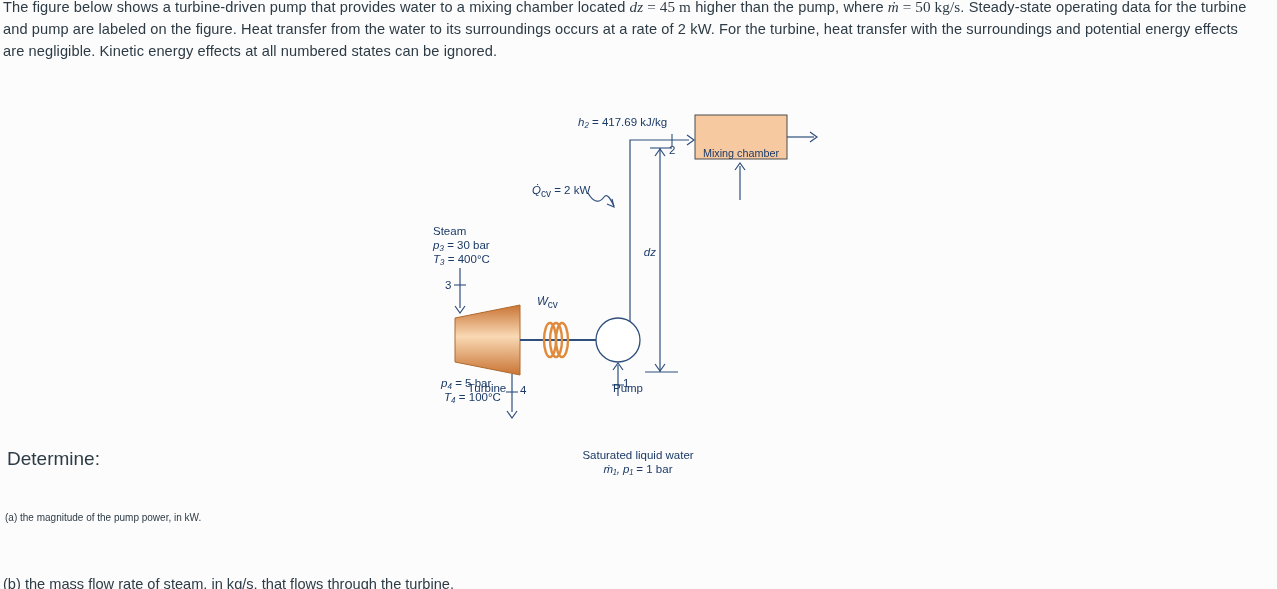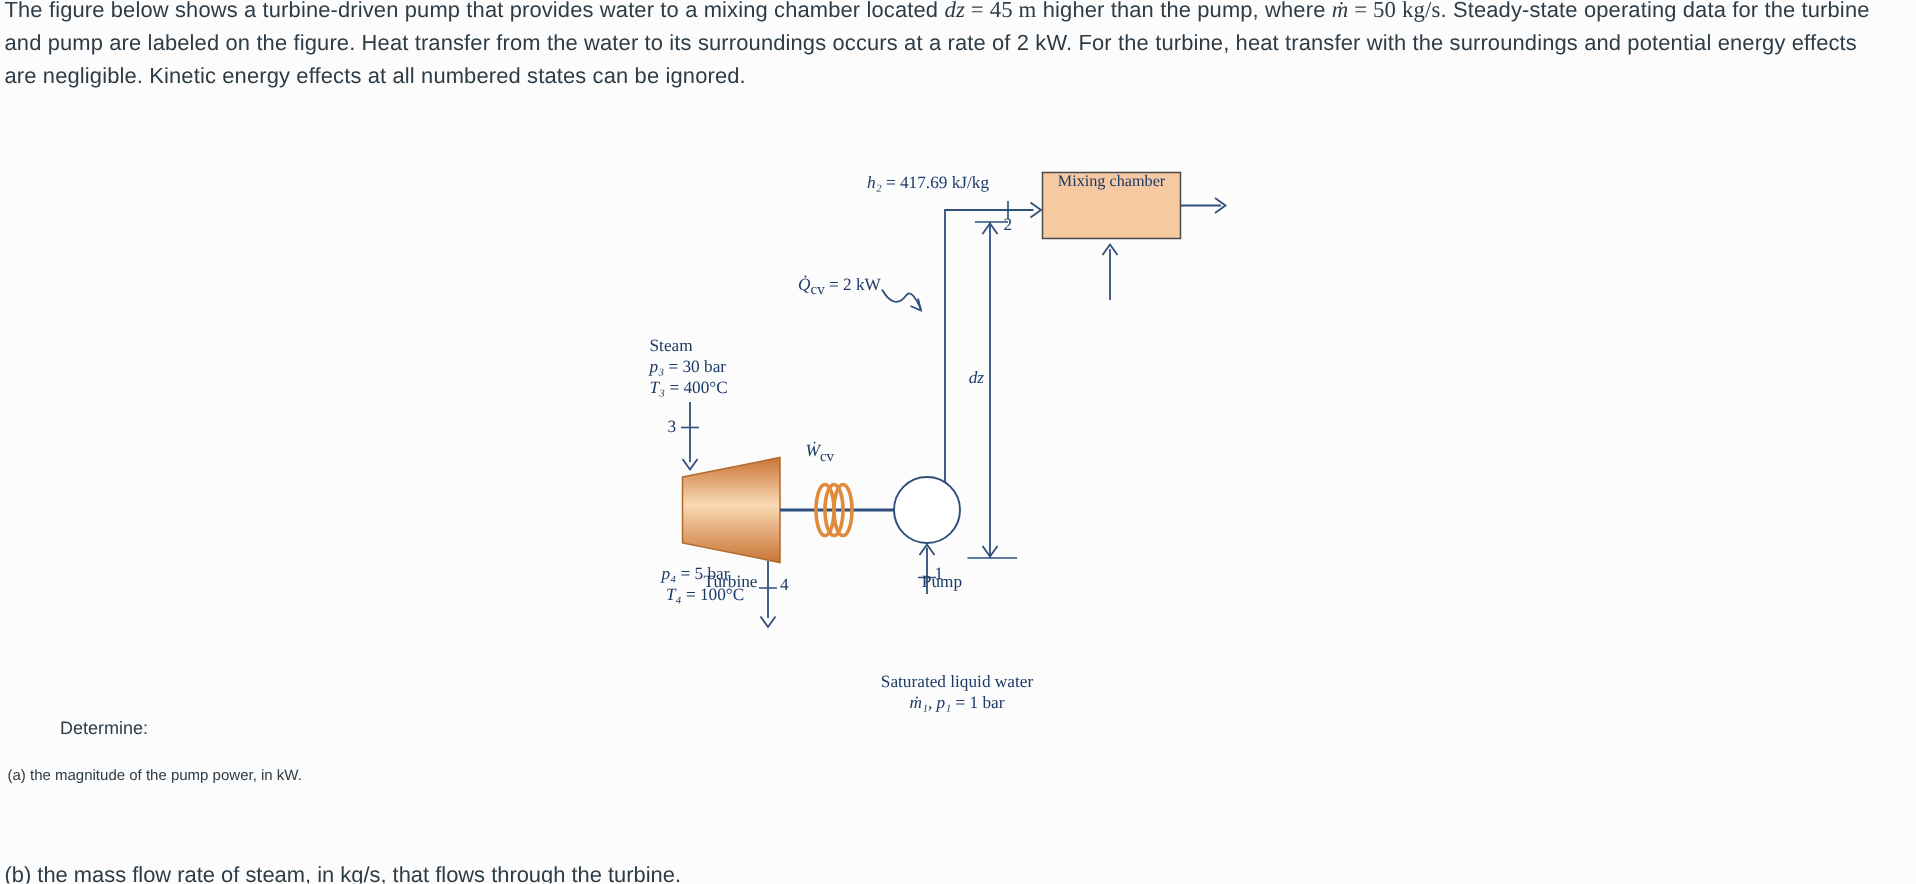--- a/index.html
+++ b/index.html
@@ -3,32 +3,32 @@
 <meta charset="utf-8">
 <style>
   * { margin:0; padding:0; box-sizing:border-box; }
   html,body { width:1277px; height:589px; overflow:hidden; background:#fcfcfd; }
   body { font-family:"Liberation Sans", sans-serif; color:#2d3b45; position:relative; }
 
   .intro { position:absolute; left:3px; top:-4px; width:1248px; font-size:14.6px; line-height:21.8px; letter-spacing:0.1px; }
   .mx { font-family:"Liberation Serif", serif; font-style:italic; font-size:15.2px; }
   .mr { font-family:"Liberation Serif", serif; font-style:normal; font-size:15.2px; }
 
-  .determine { position:absolute; left:7px; top:478px; font-size:12px;margin-left:33px; }
+  .determine { position:absolute; left:7px; top:448px; font-size:19px; }
   .part-a    { position:absolute; left:5px; top:512px; font-size:10px; }
   .part-b    { position:absolute; left:3px; top:576px; font-size:14.6px; }
 
   .fig { position:absolute; left:420px; top:100px; width:430px; height:345px; }
   .fig svg { position:absolute; left:0; top:0; }
 
-  .fl { position:absolute; font-family:Liberation Serif, serif; font-size:11.5px;
+  .fl { position:absolute; font-family:Liberation Sans, sans-serif; font-size:11.5px;
         color:#1b3a66; white-space:nowrap; line-height:1.15; }
   .fl sub { font-size:10px; }
   .fl i { font-style:italic; }
-  .box-label { display:flex; align-items:flex-start; justify-content:center; font-size:10.8px; }
+  .box-label { display:flex; align-items:flex-end; justify-content:center; font-size:10.8px; }
   .center { text-align:center;margin-top:48px; }
   .right { text-align:right; }
 
   .ln { stroke:#2f4f7c; stroke-width:1.2; fill:none; }
   .tick { stroke:#2f4f7c; stroke-width:1.1; fill:none; }
   .coil { stroke:#e08a3c; stroke-width:2.4; fill:none; }
 </style>
 </head>
 <body>
 

